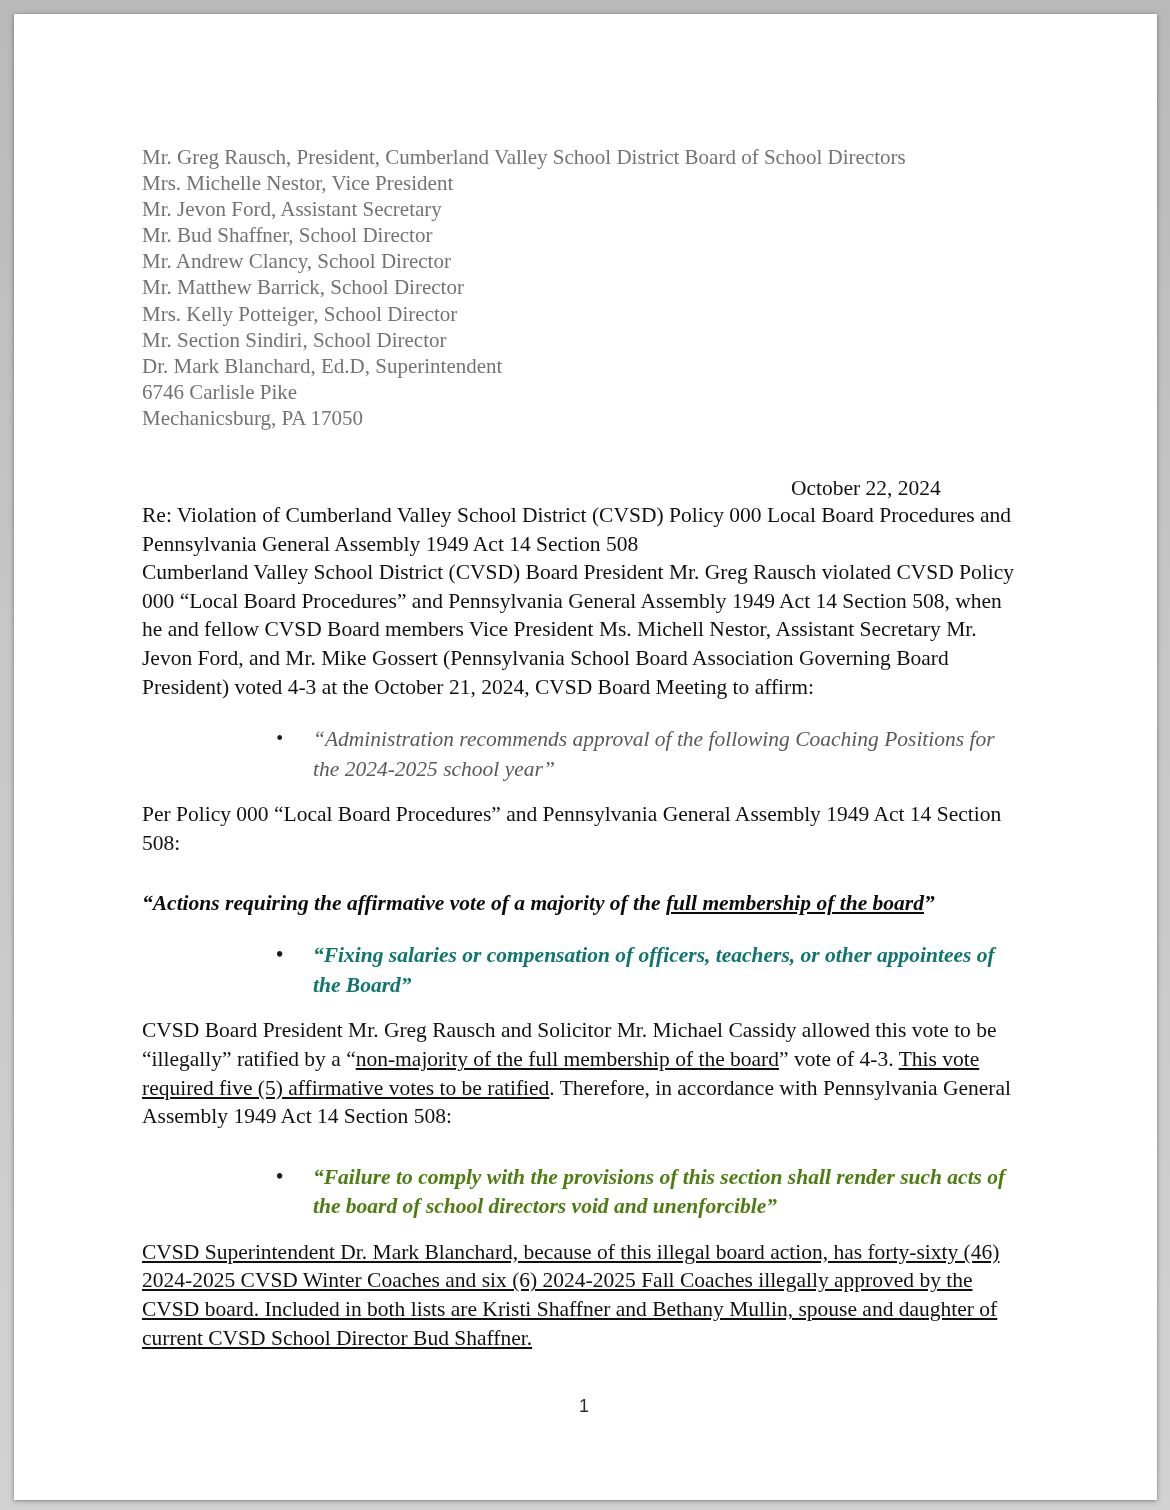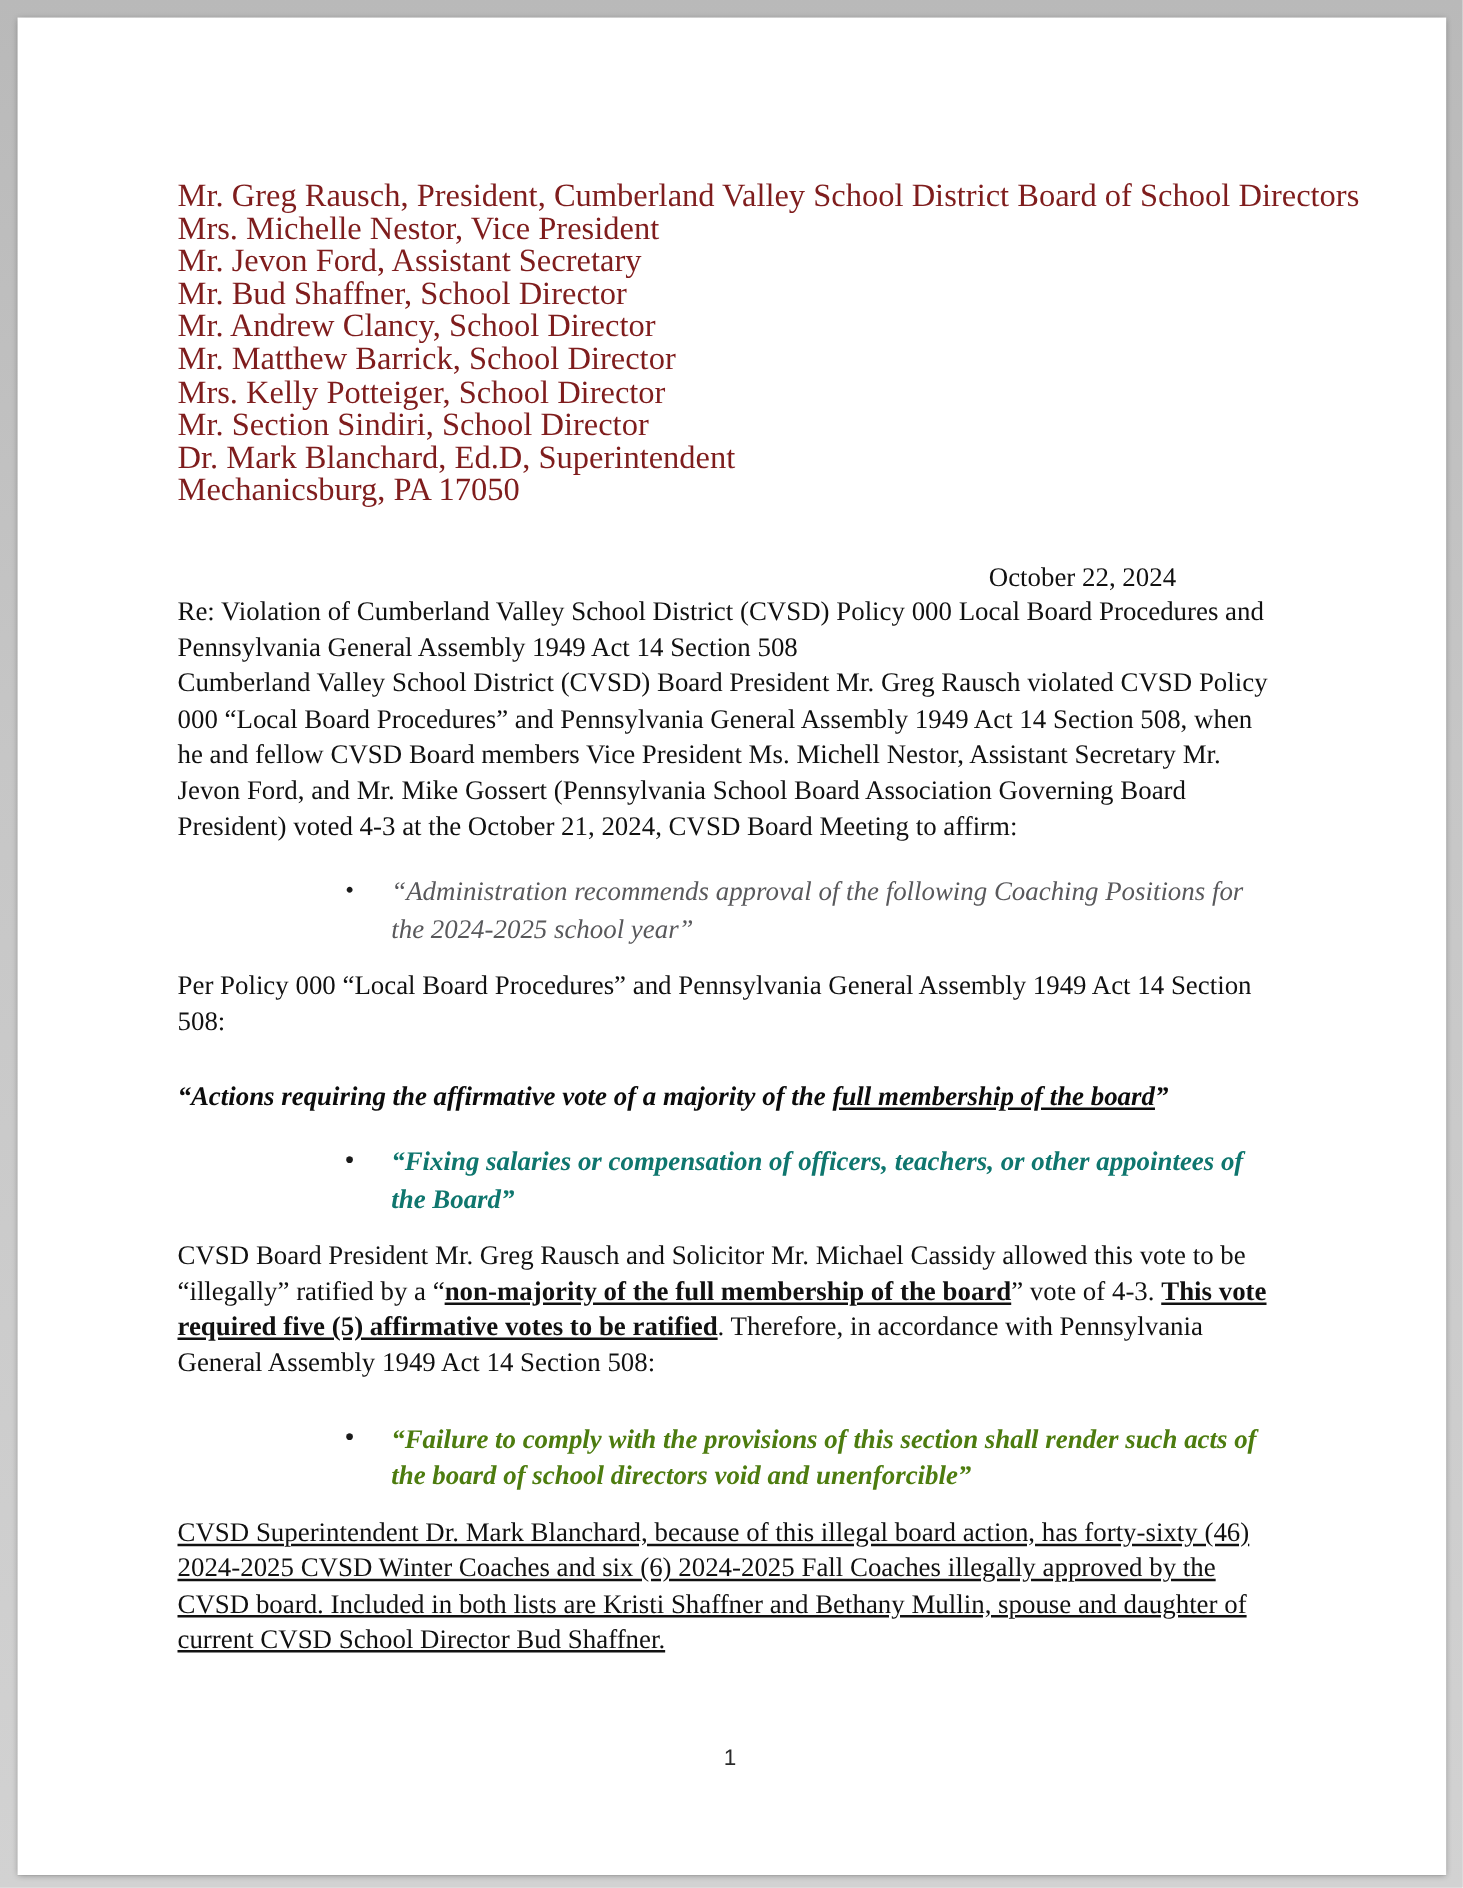--- a/index.html
+++ b/index.html
@@ -37,23 +37,23 @@
 
   #content {
     position: absolute;
     left: 128px;
     top: 130px;
     width: 884px;
   }
 
   
   .addr-block {
-    font-size: 26px;
+    font-size: 21px;
     line-height: 26.1px;
-    color: #7f1d1d;
+    color: #737373;
   }
   .addr-line { white-space: nowrap; }
 
   .date-row {
     margin-top: 44px;
     font-size: 21.5px;
     line-height: 26px;
     color: #111;
     padding-left: 649px;
   }
@@ -113,21 +113,21 @@
   .heading-bold {
     margin-top: 32px;
     font-size: 21.5px;
     line-height: 28px;
     font-style: italic;
     font-weight: bold;
     color: #0c0c0c;
   }
   .heading-bold .u { text-decoration: underline; }
 
-  .bu { font-weight: bold; text-decoration: underline; margin-top: 26px; }
+  .bu { font-weight: normal; text-decoration: underline; margin-top: 26px; }
 
   .page-num {
     position: absolute;
     left: 0;
     top: 1252px;
     width: 884px;
     text-align: center;
     font-family: "Liberation Sans", "DejaVu Sans", sans-serif;
     font-size: 18px;
     color: #2b2b2b;
@@ -143,20 +143,21 @@
       <div class="addr-block">
         <div class="addr-line">Mr. Greg Rausch, President, Cumberland Valley School District Board of School Directors</div>
         <div class="addr-line">Mrs. Michelle Nestor, Vice President</div>
         <div class="addr-line">Mr. Jevon Ford, Assistant Secretary</div>
         <div class="addr-line">Mr. Bud Shaffner, School Director</div>
         <div class="addr-line">Mr. Andrew Clancy, School Director</div>
         <div class="addr-line">Mr. Matthew Barrick, School Director</div>
         <div class="addr-line">Mrs. Kelly Potteiger, School Director</div>
         <div class="addr-line">Mr. Section Sindiri, School Director</div>
         <div class="addr-line">Dr. Mark Blanchard, Ed.D, Superintendent</div>
+        <div class="addr-line">6746 Carlisle Pike</div>
         <div class="addr-line">Mechanicsburg, PA 17050</div>
       </div>
 
       <div class="date-row">October 22, 2024</div>
 
       <p class="body sp-re">Re: Violation of Cumberland Valley School District (CVSD) Policy 000 Local Board Procedures and Pennsylvania General Assembly 1949 Act 14 Section 508</p>
 
       <p class="body sp-para">Cumberland Valley School District (CVSD) Board President Mr. Greg Rausch violated CVSD Policy 000 “Local Board Procedures” and Pennsylvania General Assembly 1949 Act 14 Section 508, when he and fellow CVSD Board members Vice President Ms. Michell Nestor, Assistant Secretary Mr. Jevon Ford, and Mr. Mike Gossert (Pennsylvania School Board Association Governing Board President) voted 4-3 at the October 21, 2024, CVSD Board Meeting to affirm:</p>
 
       <ul class="bl quote-soft">

